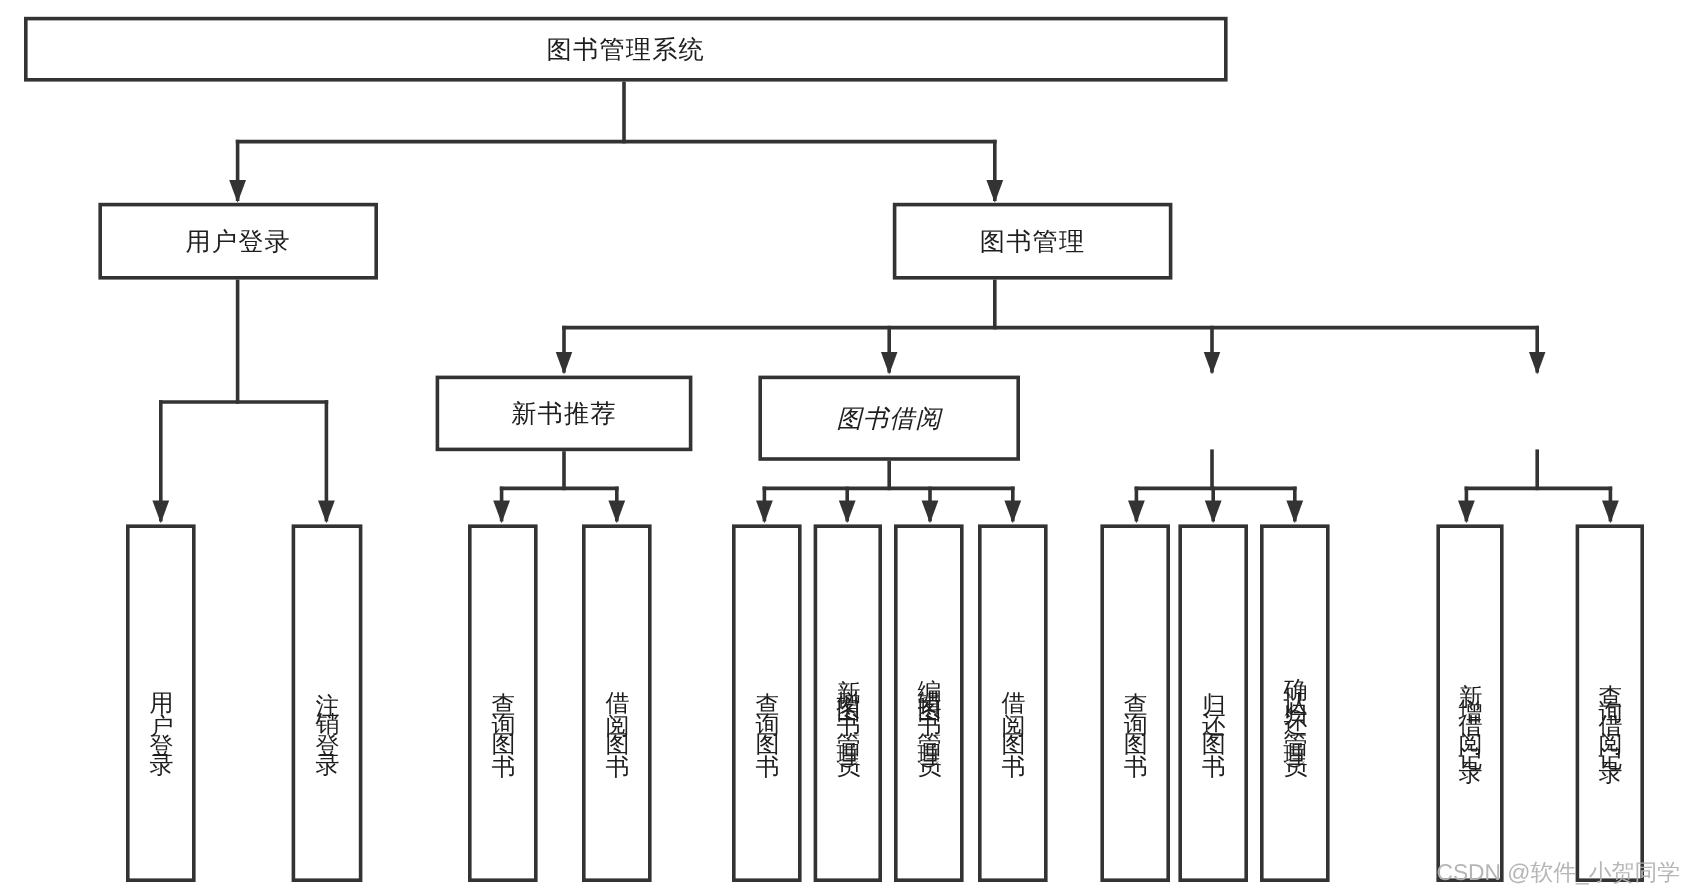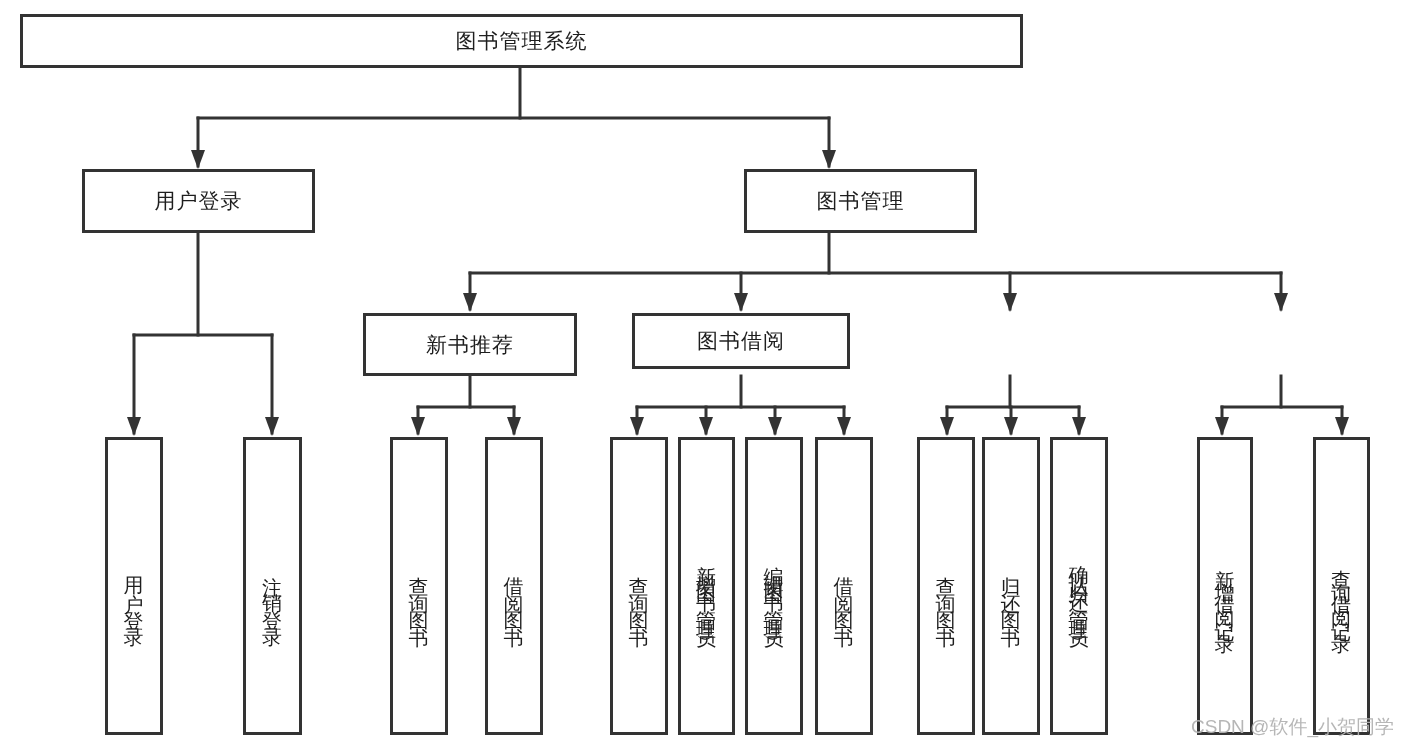--- a/index.html
+++ b/index.html
@@ -34,21 +34,21 @@
     text-orientation:mixed;
     white-space:nowrap;
     line-height:1;
   }
   .ls4{letter-spacing:17px;margin-bottom:-17px;}
   .ls6{letter-spacing:13px;margin-bottom:-13px;}
   .ls9{letter-spacing:9px;margin-bottom:-9px;}
   .watermark{
     position:absolute;
     left:1185px;top:714px;width:215px;
-    text-align:center;
+    text-align:right;
     font-size:19px;
     color:rgba(178,178,178,0.95);
     z-index:3;
     white-space:nowrap;
   }
 </style>
 </head>
 <body>
 
 <div class="canvas">
@@ -110,21 +110,21 @@
   <div class="node hbox" style="left:82px;top:169px;width:233px;height:64px;">
     <span>用户登录</span>
   </div>
   <div class="node hbox" style="left:744px;top:169px;width:233px;height:64px;">
     <span>图书管理</span>
   </div>
 
   <div class="node hbox" style="left:363px;top:313px;width:214px;height:63px;">
     <span>新书推荐</span>
   </div>
-  <div class="node hbox" style="left:632px;top:313px;width:218px;height:56px;">
+  <div class="node hbox" style="left:632px;top:313px;width:218px;height:71px;font-style:italic;">
     <span>图书借阅</span>
   </div>
 
   <div class="node vbox" style="left:105px;top:437px;width:58px;height:298px;">
     <span class="vtext ls4">用户登录</span>
   </div>
   <div class="node vbox" style="left:243px;top:437px;width:59px;height:298px;">
     <span class="vtext ls4">注销登录</span>
   </div>
 

